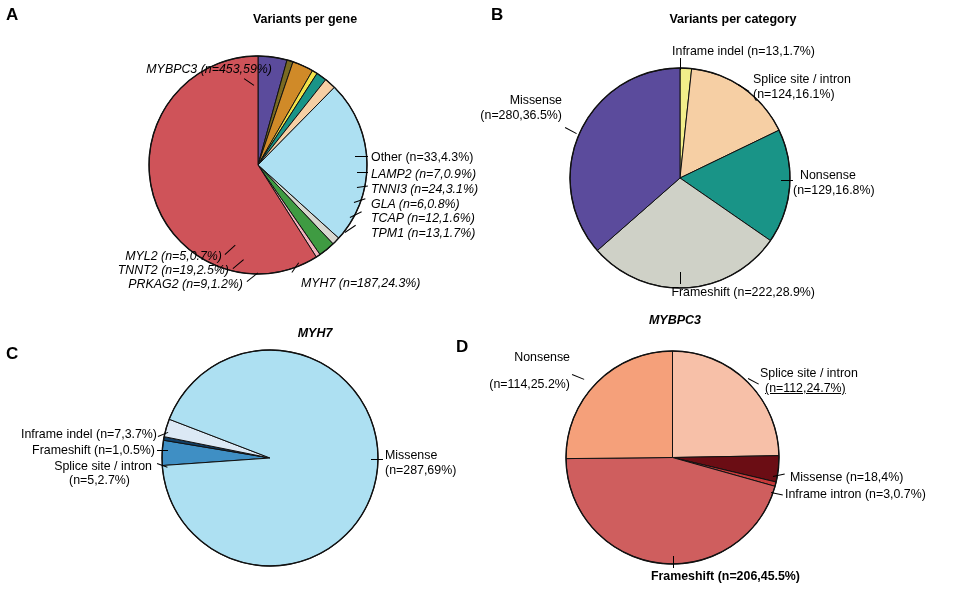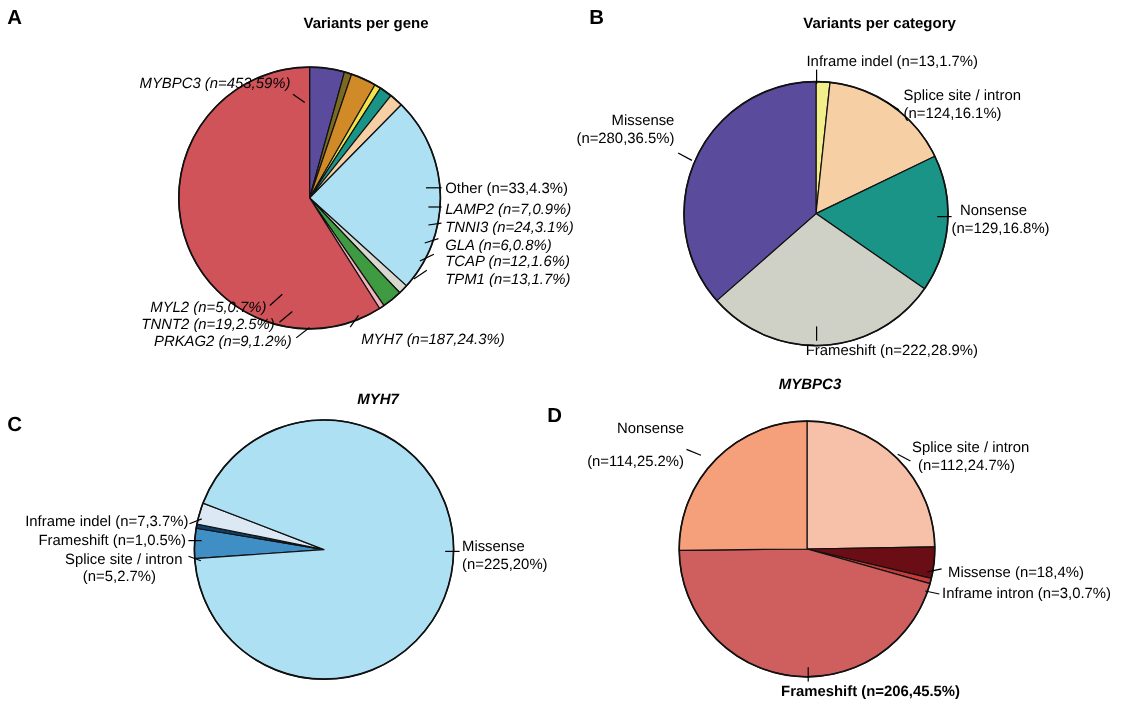--- a/index.html
+++ b/index.html
@@ -48,21 +48,21 @@
           <path d="M 110 110 L 185.1599193763403 188.9429320417099 A 109 109 0 0 1 172.0319159007999 199.62723586988548 Z" fill="#3f9b42" stroke="#111" stroke-width="1" stroke-linejoin="round"></path>
           <path d="M 110 110 L 172.0319159007999 199.62723586988548 A 109 109 0 0 1 168.3147405676936 202.08903861221808 Z" fill="#f2b4be" stroke="#111" stroke-width="1" stroke-linejoin="round"></path>
           <path d="M 110 110 L 168.3147405676936 202.08903861221808 A 109 109 0 1 1 109.99999999999999 1 Z" fill="#cf5359" stroke="#111" stroke-width="1" stroke-linejoin="round"></path>
         </g>
       <circle cx="110" cy="110" r="109" fill="none" stroke="#111" stroke-width="1.4"></circle>
     </svg>
   </div>
 
   <div class="leader" style="left:244px;top:78px;width:12px;height:1.4px;transform:rotate(35deg);transform-origin:left center;"></div>
 
-  <div class="lbl it r" style="left:0px;top:62px;width:242px;">MYBPC3 (n=453,59%)</div>
+  <div class="lbl it r" style="left:0px;top:62px;width:242px;padding-left:30px;">MYBPC3 (n=453,59%)</div>
 
   <div class="lbl" style="left:371px;top:150px;">Other (n=33,4.3%)</div>
   <div class="lbl it" style="left:371px;top:167px;">LAMP2 (n=7,0.9%)</div>
   <div class="lbl it" style="left:371px;top:182px;">TNNI3 (n=24,3.1%)</div>
   <div class="lbl it" style="left:371px;top:197px;">GLA (n=6,0.8%)</div>
   <div class="lbl it" style="left:371px;top:211px;">TCAP (n=12,1.6%)</div>
   <div class="lbl it" style="left:371px;top:226px;">TPM1 (n=13,1.7%)</div>
 
   <div class="leader" style="left:355px;top:156px;width:13px;height:1.4px;"></div>
   <div class="leader" style="left:357px;top:172px;width:11px;height:1.4px;"></div>
@@ -138,21 +138,21 @@
   <div class="lbl r" style="left:0px;top:427px;width:157px;">Inframe indel (n=7,3.7%)</div>
   <div class="lbl r" style="left:0px;top:443px;width:155px;">Frameshift (n=1,0.5%)</div>
   <div class="lbl r" style="left:0px;top:459px;width:152px;">Splice site / intron</div>
   <div class="lbl r" style="left:0px;top:473px;width:130px;">(n=5,2.7%)</div>
 
   <div class="leader" style="left:158px;top:436px;width:11px;height:1.4px;transform:rotate(-22deg);transform-origin:left center;"></div>
   <div class="leader" style="left:157px;top:450px;width:11px;height:1.4px;"></div>
   <div class="leader" style="left:157px;top:463px;width:11px;height:1.4px;transform:rotate(20deg);transform-origin:left center;"></div>
 
   <div class="lbl" style="left:385px;top:448px;">Missense</div>
-  <div class="lbl" style="left:385px;top:463px;">(n=225,20%)</div>
+  <div class="lbl" style="left:385px;top:463px;">(n=287,69%)</div>
   <div class="leader" style="left:371px;top:459px;width:12px;height:1.4px;"></div>
 </div>
 
 <div class="panel">
   <div class="panel-letter" style="left:456px;top:338px;">D</div>
   <div class="panel-title italic" style="left:575px;top:313px;width:200px;">MYBPC3</div>
 
   <div class="pie-wrap" style="left:565px;top:350px;">
     <svg class="pie-svg" width="215" height="215" viewBox="0 0 215 215">
       <g id="pieD">
@@ -164,21 +164,21 @@
         </g>
       <circle cx="107.5" cy="107.5" r="106.5" fill="none" stroke="#111" stroke-width="1.4"></circle>
     </svg>
   </div>
 
   <div class="lbl r" style="left:450px;top:350px;width:120px;">Nonsense</div>
   <div class="lbl r" style="left:440px;top:366px;width:130px;margin-top:11px;">(n=114,25.2%)</div>
   <div class="leader" style="left:572px;top:374px;width:13px;height:1.4px;transform:rotate(22deg);transform-origin:left center;"></div>
 
   <div class="lbl" style="left:760px;top:366px;">Splice site / intron</div>
-  <div class="lbl" style="left:765px;top:381px;">(n=112,24.7%)</div>
+  <div class="lbl" style="left:765px;top:381px;text-decoration:underline;">(n=112,24.7%)</div>
   <div class="leader" style="left:748px;top:378px;width:12px;height:1.4px;transform:rotate(28deg);transform-origin:left center;"></div>
 
   <div class="lbl" style="left:790px;top:470px;">Missense (n=18,4%)</div>
   <div class="lbl" style="left:785px;top:487px;">Inframe intron (n=3,0.7%)</div>
   <div class="leader" style="left:773px;top:476px;width:12px;height:1.4px;transform:rotate(-12deg);transform-origin:left center;"></div>
   <div class="leader" style="left:771px;top:492px;width:12px;height:1.4px;transform:rotate(12deg);transform-origin:left center;"></div>
 
   <div class="lbl c" style="left:550px;top:569px;width:250px;font-weight:bold;">Frameshift (n=206,45.5%)</div>
   <div class="leader" style="left:673px;top:556px;width:1.4px;height:12px;"></div>
 </div>

